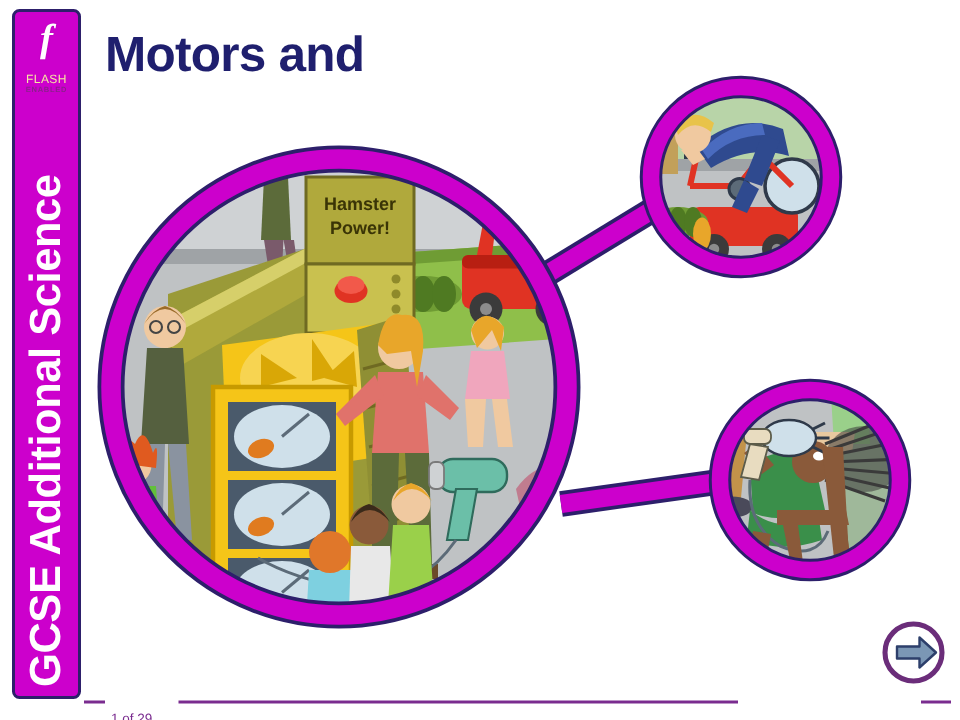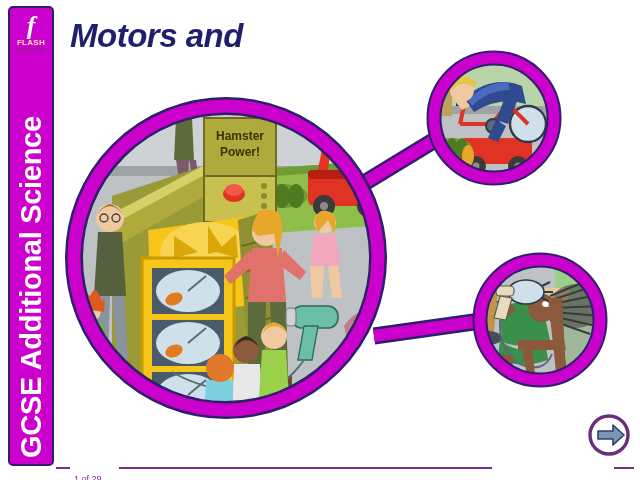--- a/index.html
+++ b/index.html
@@ -46,25 +46,25 @@
     font-size: 26px;
     color: #ffffff;
     line-height: 24px;
     display: block;
     margin-top: 2px;
     text-shadow: 0 0 1px #aa00aa;
   }
   #flash-word {
     display: block;
     font-size: 8px;
-    font-weight: bold;
+    font-weight: normal;
     color: #f5e9a0;
     letter-spacing: 0.3px;
     line-height: 8px;
-    margin-top: 1px;
+    margin-top: 11px;
   }
   #flash-enabled {
     display: block;
     font-size: 5px;
     font-weight: bold;
     color: #8c1f8c;
     letter-spacing: 0.5px;
     line-height: 6px;
   }
   #sidebar-title-wrap {
@@ -91,21 +91,20 @@
   #page-title {
     position: absolute;
     left: 70px;
     top: 16px;
     width: 420px;
     font-size: 33px;
     font-weight: bold;
     color: #1f1f6e;
     line-height: 40px;
     letter-spacing: -0.5px;
-    font-style: italic;
   }
 
   
   #logo {
     position: absolute;
     right: 14px;
     top: 6px;
     width: 106px;
     height: 50px;
   }

